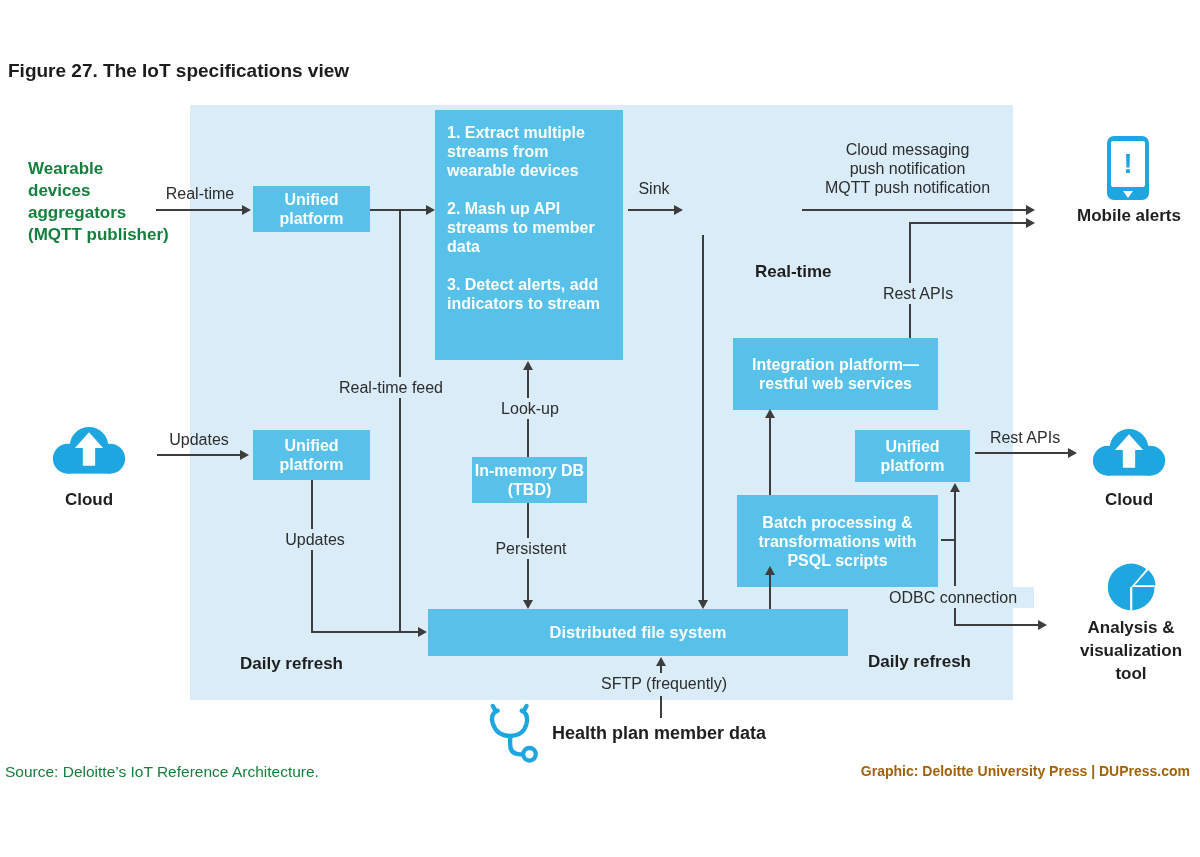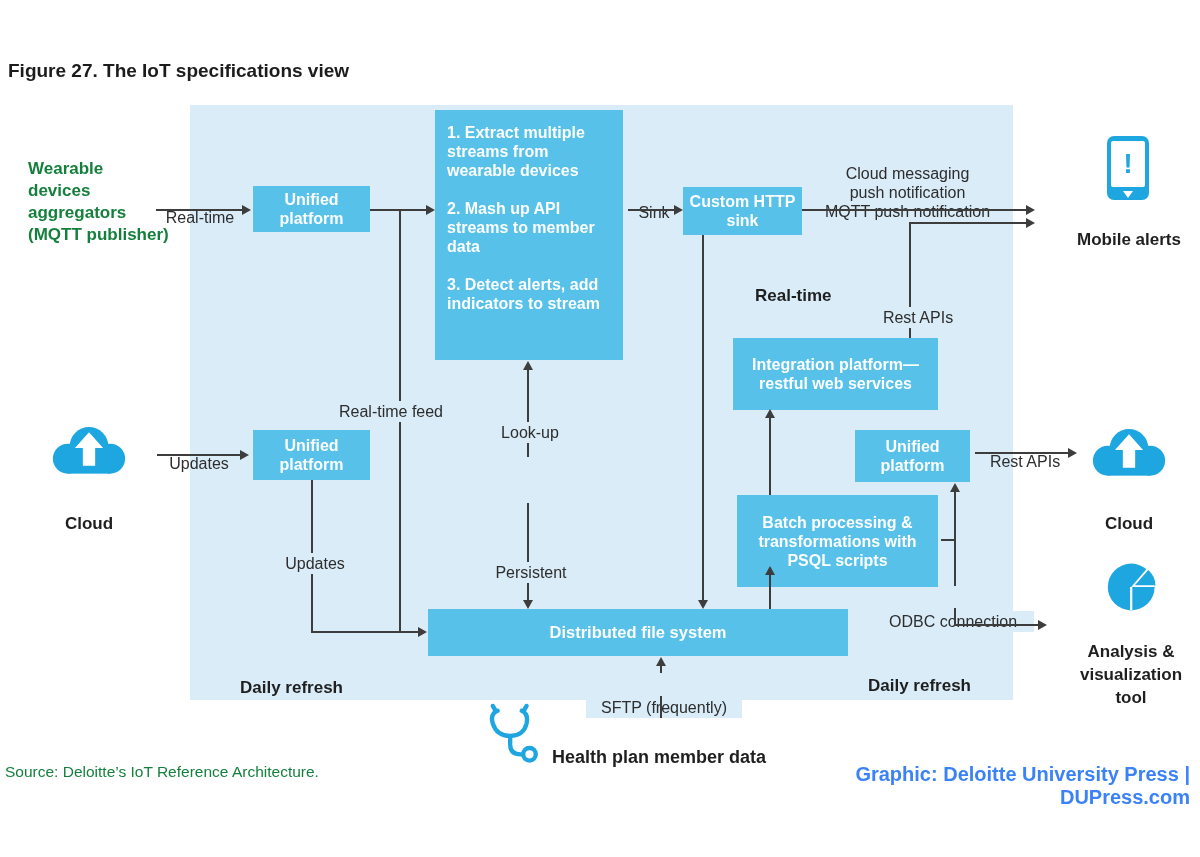--- a/index.html
+++ b/index.html
@@ -9,41 +9,41 @@
   }
   .panel { position:absolute; background:#d9ecf8; }
   .box {
     position:absolute; background:#58c1e9; color:#fcfeff; font-weight:bold;
     display:flex; align-items:center; justify-content:center; text-align:center;
     font-size:16px; line-height:19px; white-space:pre-line;
   }
   .box.steps {
     display:block; text-align:left; padding:13px 19px 0 12px; box-sizing:border-box;
   }
-  .lbl { position:absolute; font-size:16px; line-height:19px; color:#2d2d2d; white-space:pre-line;margin-top:24px; }
+  .lbl { position:absolute; font-size:16px; line-height:19px; color:#2d2d2d; white-space:pre-line; }
   .lbl.c { text-align:center; }
   .lbl.b { font-weight:bold; font-size:17px; color:#1f1f1f; }
   .lbl.mask { background:#d9ecf8; padding:1px 2px; }
   .hline, .vline { position:absolute; background:#3d3d3d; }
   .hline { height:2px; }
   .vline { width:2px; }
   .ar { position:absolute; width:0; height:0; }
   .ar-r { border-top:5px solid transparent; border-bottom:5px solid transparent; border-left:9px solid #3d3d3d; }
   .ar-u { border-left:5px solid transparent; border-right:5px solid transparent; border-bottom:9px solid #3d3d3d; }
   .ar-d { border-left:5px solid transparent; border-right:5px solid transparent; border-top:9px solid #3d3d3d; }
   .title { position:absolute; left:8px; top:60px; font-size:19px; font-weight:bold; color:#1c1c1c; }
   .ext { position:absolute; font-size:17px; font-weight:600; line-height:22px; white-space:pre-line; color:#15803d; }
   .icon { position:absolute; }
   .phone { position:absolute; width:42px; height:64px; background:#1ea6e0; border-radius:7px; }
   .phone .screen { position:absolute; left:4px; right:4px; top:5px; bottom:13px; background:#fff; border-radius:2px;
     display:flex; align-items:center; justify-content:center; color:#1ea6e0; font-weight:bold; font-size:27px; }
   .phone .home { position:absolute; bottom:2px; left:50%; margin-left:-5px; width:0; height:0;
     border-left:5px solid transparent; border-right:5px solid transparent; border-top:7px solid #fff; }
   .footer-src { position:absolute; left:5px; top:763px; font-size:15.5px; color:#15803d; }
-  .footer-credit { position:absolute; left:790px; top:763px; width:400px; text-align:right; font-size:20px; font-weight:bold; color:#3b82f6; }
+  .footer-credit { position:absolute; left:790px; top:763px; width:400px; text-align:right; font-size:14px; font-weight:bold; color:#a16207; }
 </style>
 </head>
 <body>
 
 <div id="fig">
 
   <div class="title">Figure 27. The IoT specifications view</div>
 
   <div class="panel" style="left:190px; top:105px; width:823px; height:595px;"></div>
 
@@ -66,21 +66,20 @@
   <div class="box steps" style="left:435px; top:110px; width:188px; height:250px;">1. Extract multiple streams from wearable devices
 
 2. Mash up API streams to member data
 
 3. Detect alerts, add indicators to stream</div>
 
   <div class="lbl c" style="left:630px; top:179px; width:48px;">Sink</div>
   <div class="hline" style="left:628px; top:209px; width:48px;"></div>
   <div class="ar ar-r" style="left:674px; top:205px;"></div>
 
-  <div class="box" style="left:683px; top:187px; width:119px; height:48px;">Custom HTTP sink</div>
 
   <div class="lbl c" style="left:800px; top:140px; width:215px; font-size:16px;">Cloud messaging
 push notification
 MQTT push notification</div>
   <div class="hline" style="left:802px; top:209px; width:226px;"></div>
   <div class="ar ar-r" style="left:1026px; top:205px;"></div>
 
   <div class="vline" style="left:909px; top:222px; height:118px;"></div>
   <div class="hline" style="left:909px; top:222px; width:119px;"></div>
   <div class="ar ar-r" style="left:1026px; top:218px;"></div>
@@ -138,20 +137,21 @@
   <div class="lbl b c" style="left:1070px; top:616px; width:122px; line-height:23px;">Analysis &amp;
 visualization
 tool</div>
 
   <div class="lbl b" style="left:868px; top:652px;">Daily refresh</div>
 
   <div class="vline" style="left:527px; top:368px; height:89px;"></div>
   <div class="ar ar-u" style="left:523px; top:361px;"></div>
   <div class="lbl c mask" style="left:488px; top:398px; width:80px;">Look-up</div>
 
+  <div class="box" style="left:472px; top:457px; width:115px; height:46px;">In-memory DB (TBD)</div>
 
   <div class="vline" style="left:527px; top:503px; height:100px;"></div>
   <div class="ar ar-d" style="left:523px; top:600px;"></div>
   <div class="lbl c mask" style="left:486px; top:538px; width:86px;">Persistent</div>
 
   <div class="vline" style="left:702px; top:235px; height:368px;"></div>
   <div class="ar ar-d" style="left:698px; top:600px;"></div>
 
   <svg class="icon" style="left:45px; top:418px;" width="88" height="62" viewBox="0 0 100 66">
     <g fill="#1ea6e0">

